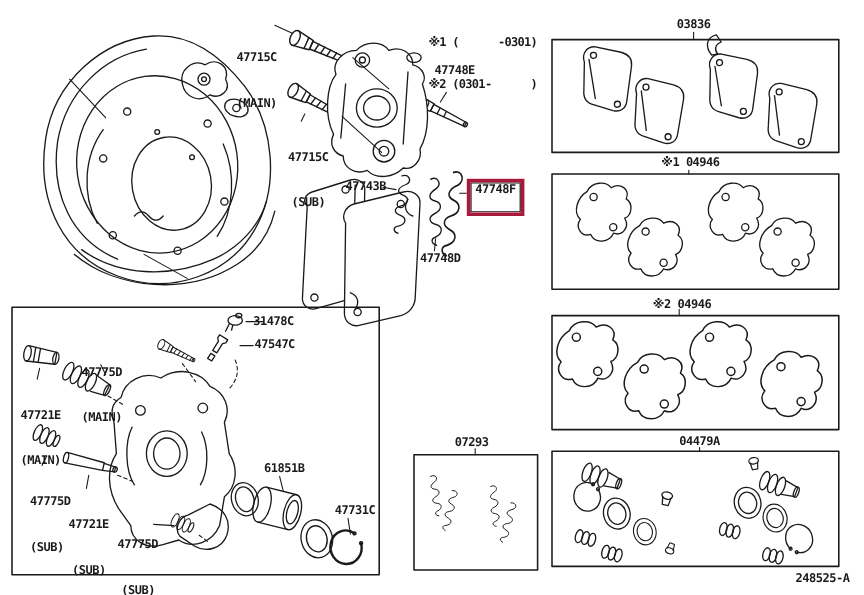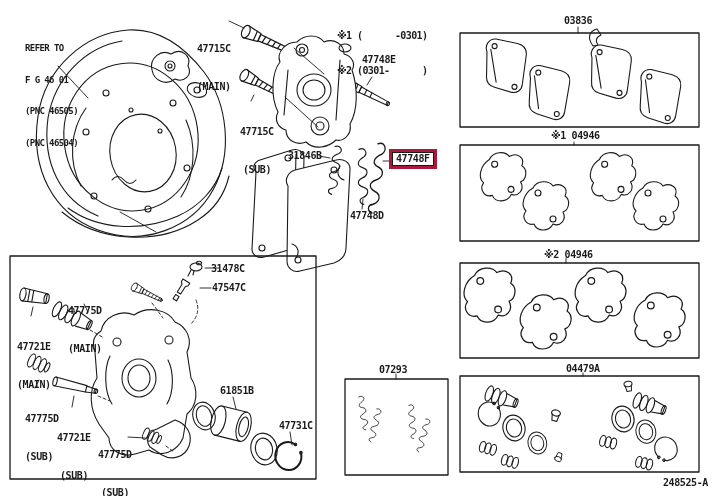--- a/index.html
+++ b/index.html
@@ -3,23 +3,23 @@
 <meta charset="utf-8">
 <style>
   html,body{margin:0;padding:0;background:#fff;}
   .stage{position:relative;width:720px;height:496px;background:#ffffff;overflow:hidden;color:#1a1a1a;}
   .art{position:absolute;left:0;top:0;}
   .lbl{position:absolute;font:700 10px/12.5px "DejaVu Sans Mono","DejaVu Sans",monospace;
        color:#1a1a1a;letter-spacing:-0.4px;white-space:pre;}
   .note{position:absolute;font:700 9px/10.5px "DejaVu Sans Mono","DejaVu Sans",monospace;
         color:#1a1a1a;letter-spacing:-0.6px;white-space:pre;}
   .app{position:absolute;font:700 10px/11.5px "DejaVu Sans Mono","DejaVu Sans",monospace;
-       color:#1a1a1a;letter-spacing:-0.6px;white-space:pre;}
+       color:#1a1a1a;letter-spacing:-0.6px;white-space:pre;margin-left:20px;}
   .hl{position:absolute;left:389px;top:149px;border:3px solid #a8193a;background:#fff;
-      padding:1px 4px 1px 4px;font:700 10px/12px "DejaVu Sans Mono","DejaVu Sans",monospace;
+      padding:1px 4px 12px 4px;font:700 10px/12px "DejaVu Sans Mono","DejaVu Sans",monospace;
       letter-spacing:-0.4px;box-shadow:inset 0 0 0 1px #1a1a1a;white-space:pre;}
   .ind{padding-left:3px;}
 </style>
 </head>
 <body>
 
 <div class="stage">
 
 <svg class="art" width="720" height="496" viewBox="0 0 720 496">
   <defs>
@@ -293,45 +293,39 @@
       <path d="M285,97 L318,127"></path>
       <path d="M578,27 L578,33"></path>
       <path d="M574,142 L574,145"></path>
       <path d="M566,258 L566,263"></path>
       <path d="M583,373 L583,376"></path>
       <path d="M396,374 L396,379"></path>
     </g>
   </g>
 </svg>
 
-<div class="note" style="left:25px;top:22px">
-  <div>REFER TO</div>
-  <div>F G 46 01</div>
-  <div>(PNC 46505)</div>
-  <div>(PNC 46504)</div>
-</div>
 
 <div class="app" style="left:337px;top:7px">
   <div>※1 (      -0301)</div>
   <div>※2 (0301-      )</div>
 </div>
 
 <div class="lbl" style="left:197px;top:18px">
   <div>47715C</div>
   <div>(MAIN)</div>
 </div>
 
 <div class="lbl" style="left:240px;top:101px">
   <div>47715C</div>
   <div class="ind">(SUB)</div>
 </div>
 
 <div class="lbl" style="left:362px;top:54px">47748E</div>
 
-<div class="lbl" style="left:288px;top:150px">31846B</div>
+<div class="lbl" style="left:288px;top:150px">47743B</div>
 
 <div class="hl" style="border-color: rgb(168, 25, 58);">47748F</div>
 
 <div class="lbl" style="left:350px;top:210px">47748D</div>
 
 
 <div class="lbl" style="left:211px;top:263px">31478C</div>
 
 <div class="lbl" style="left:212px;top:282px">47547C</div>
 

